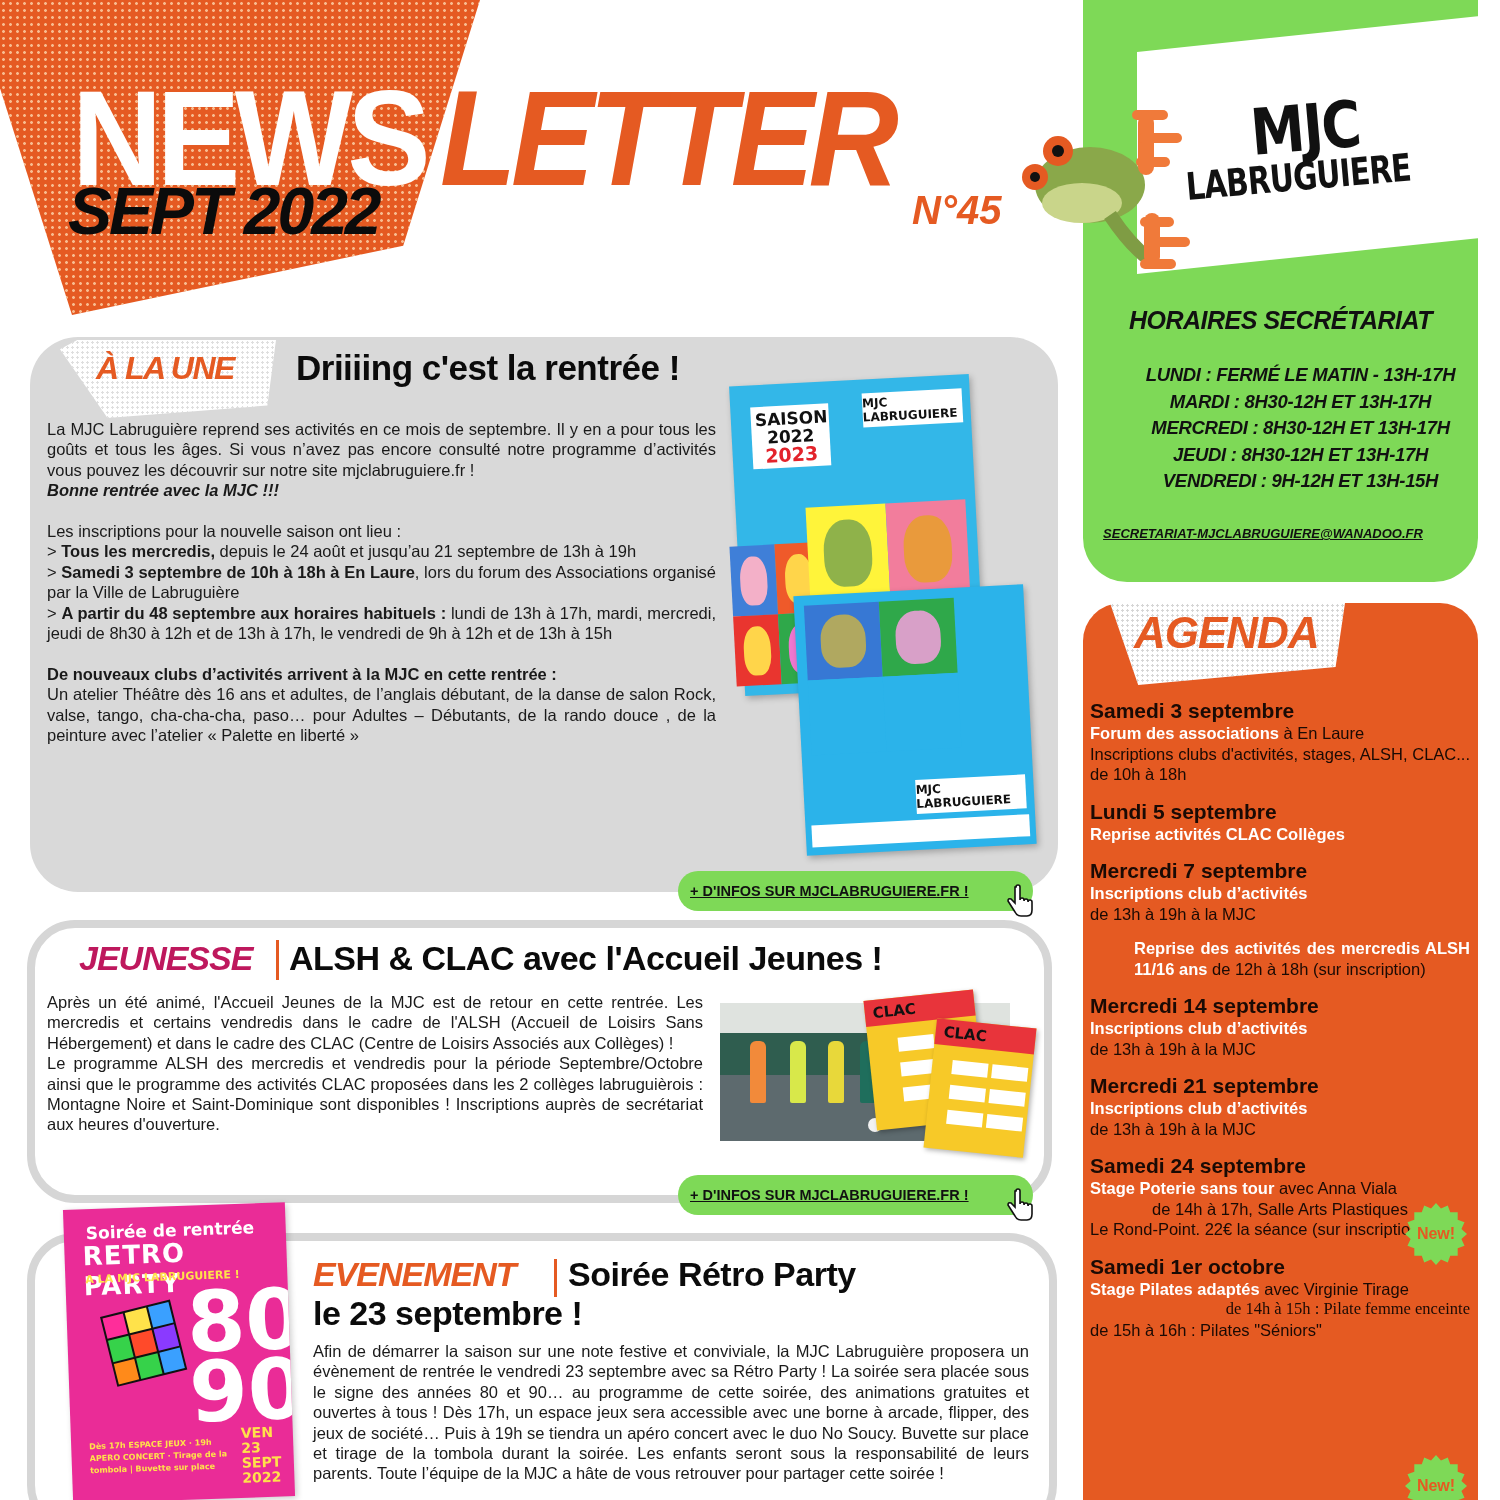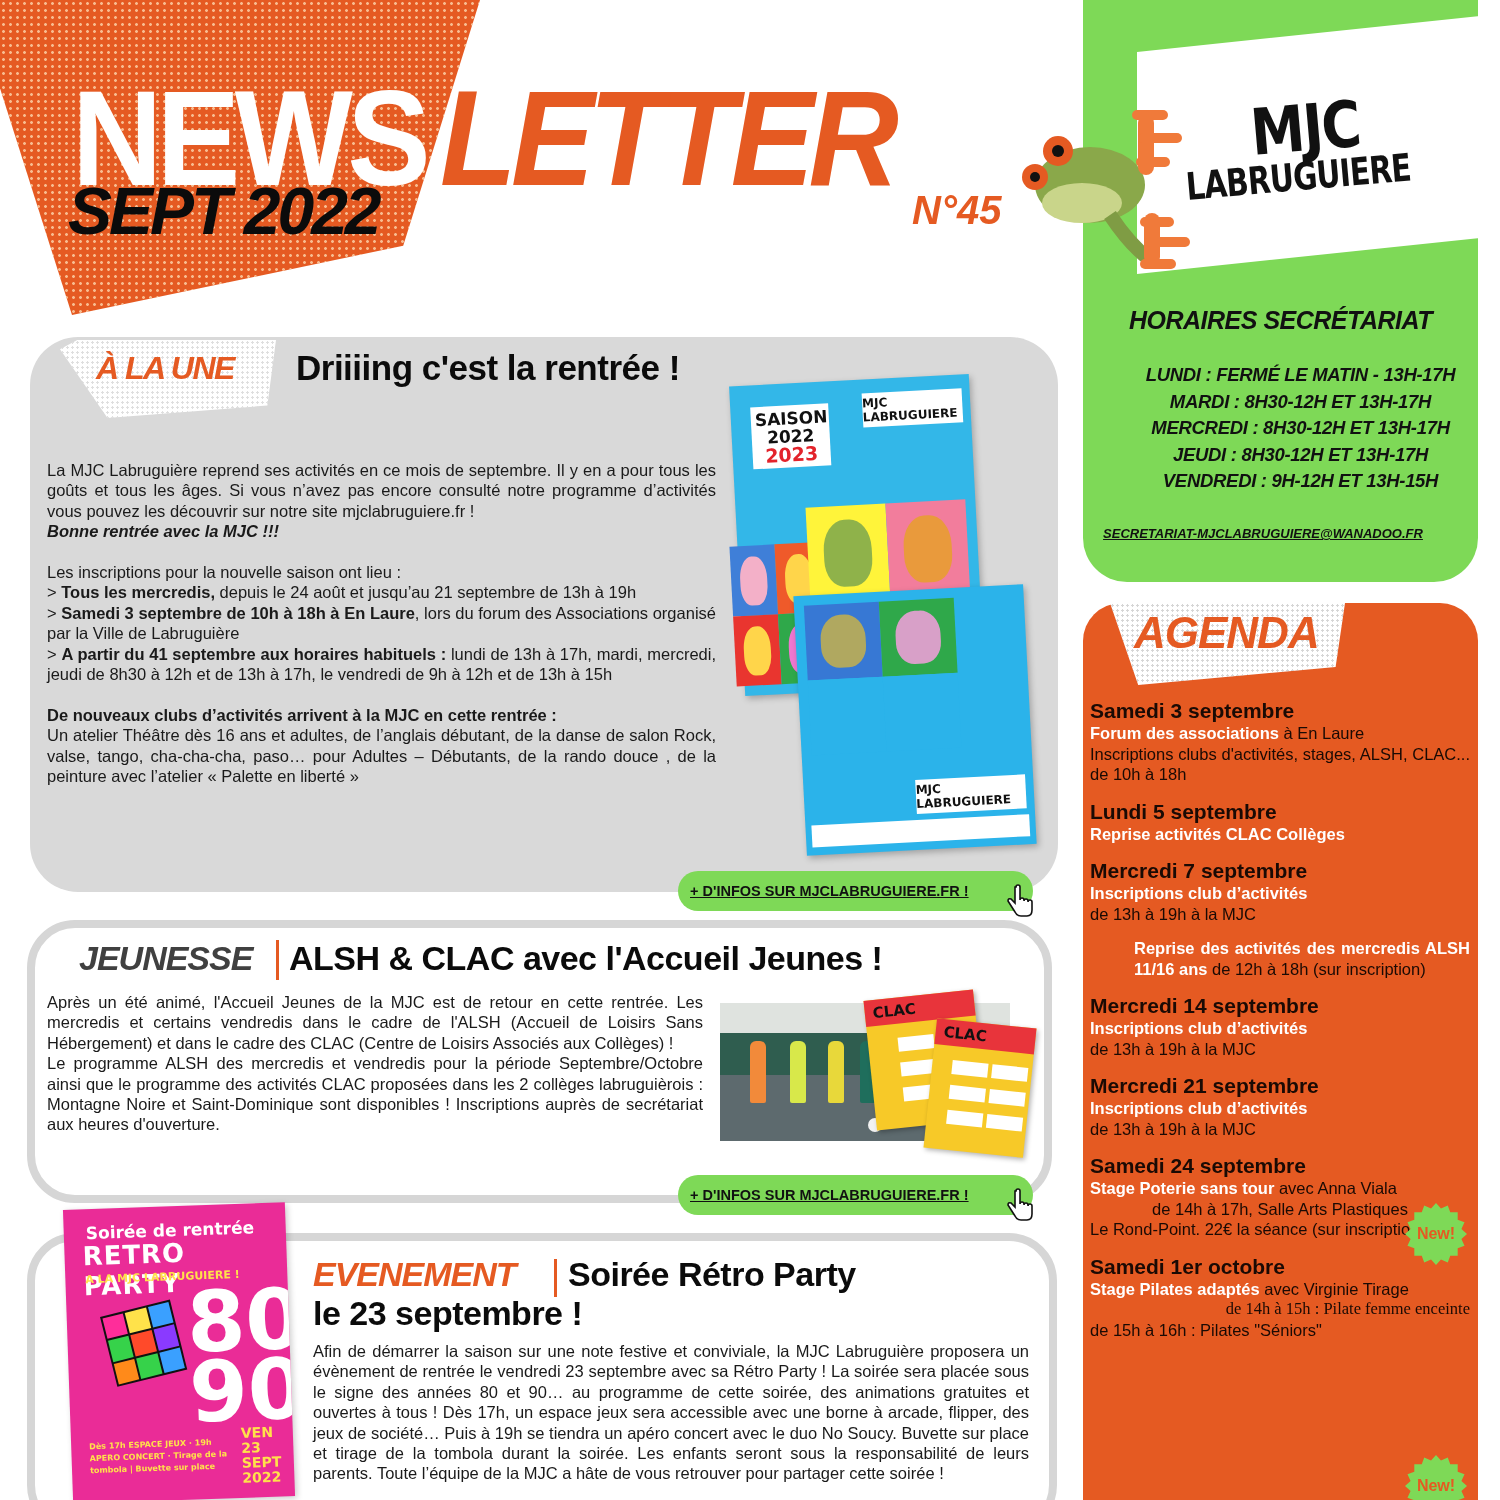--- a/index.html
+++ b/index.html
@@ -115,21 +115,21 @@
     font-weight: 900; font-style: italic; font-size: 32px; color: #e55a22; letter-spacing: -1.5px;
   }
   .sec1-title {
     position: absolute; left: 296px; top: 348px;
     font-weight: 700; font-size: 35px; color: #0b0b0b; letter-spacing: -0.5px;
   }
   .body-text {
     font-size: 16.5px; line-height: 20.4px; color: #1a1a1a; text-align: justify;
     font-family: "Liberation Sans", sans-serif;
   }
-  .sec1-body { position: absolute; left: 47px; top: 460px; width: 669px; }
+  .sec1-body { position: absolute; left: 47px; top: 419px; width: 669px; }
   .gap { height: 20.4px; }
   .b { font-weight: 700; }
   .bi { font-weight: 700; font-style: italic; }
 
   .brochure-a {
     position: absolute; left: 737px; top: 380px; width: 240px; height: 310px;
     background: #33b7e8; transform: rotate(-3deg);
     box-shadow: 2px 3px 6px rgba(0,0,0,0.25);
   }
   .brochure-b {
@@ -159,21 +159,21 @@
   }
   .hand { position: absolute; width: 30px; height: 34px; }
 
   
   .sec2 {
     position: absolute; left: 27px; top: 920px; width: 1025px; height: 283px;
     border: 8px solid #d6d6d6; border-radius: 48px; background: #fff;
   }
   .sec2-kicker {
     position: absolute; left: 79px; top: 939px;
-    font-weight: 900; font-style: italic; font-size: 34px; color: #404040; letter-spacing: -1px;
+    font-weight: 900; font-style: italic; font-size: 34px; color: #be185d; letter-spacing: -1px;
   }
   .sec2-bar { position: absolute; left: 276px; top: 940px; width: 3px; height: 40px; background: #e55a22; }
   .sec2-title {
     position: absolute; left: 289px; top: 939px;
     font-weight: 700; font-size: 34px; color: #0b0b0b; letter-spacing: -0.5px;
   }
   .sec2-body { position: absolute; left: 47px; top: 992px; width: 656px; }
 
   .gym-photo {
     position: absolute; left: 720px; top: 1003px; width: 290px; height: 138px;
@@ -318,21 +318,21 @@
 <div class="tag1-text">À LA UNE</div>
 <div class="sec1-title">Driiiing c'est la rentrée !</div>
 
 <div class="sec1-body body-text">
   <p>La MJC Labruguière reprend ses activités en ce mois de septembre. Il y en a pour tous les goûts et tous les âges. Si vous n’avez pas encore consulté notre programme d’activités vous pouvez les découvrir sur notre site mjclabruguiere.fr !</p>
   <p class="bi">Bonne rentrée avec la MJC !!!</p>
   <div class="gap"></div>
   <p>Les inscriptions pour la nouvelle saison ont lieu :</p>
   <p><span>&gt; </span><span class="b">Tous les mercredis,</span><span> depuis le 24 août et jusqu’au 21 septembre de 13h à 19h</span></p>
   <p><span>&gt; </span><span class="b">Samedi 3 septembre de 10h à 18h à En Laure</span><span>, lors du forum des Associations organisé par la Ville de Labruguière</span></p>
-  <p><span>&gt; </span><span class="b">A partir du 41 septembre aux horaires habituels :</span><span> lundi de 13h à 17h, mardi, mercredi, jeudi de 8h30 à 12h et de 13h à 17h, le vendredi de 9h à 12h et de 13h à 15h</span></p>
+  <p><span>&gt; </span><span class="b">A partir du 48 septembre aux horaires habituels :</span><span> lundi de 13h à 17h, mardi, mercredi, jeudi de 8h30 à 12h et de 13h à 17h, le vendredi de 9h à 12h et de 13h à 15h</span></p>
   <div class="gap"></div>
   <p class="b">De nouveaux clubs d’activités arrivent à la MJC en cette rentrée :</p>
   <p>Un atelier Théâtre dès 16 ans et adultes, de l’anglais débutant, de la danse de salon Rock, valse, tango, cha-cha-cha, paso… pour Adultes – Débutants, de la rando douce , de la peinture avec l’atelier « Palette en liberté »</p>
 </div>
 
 <div class="brochure-a">
   <div class="br-saison">
     <div>SAISON</div>
     <div>2022</div>
     <div class="red">2023</div>

